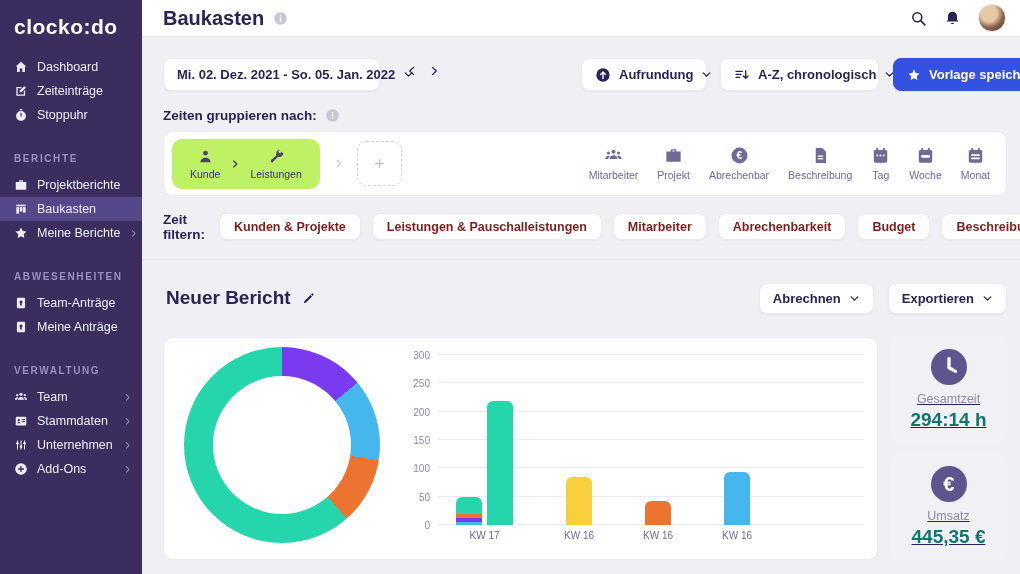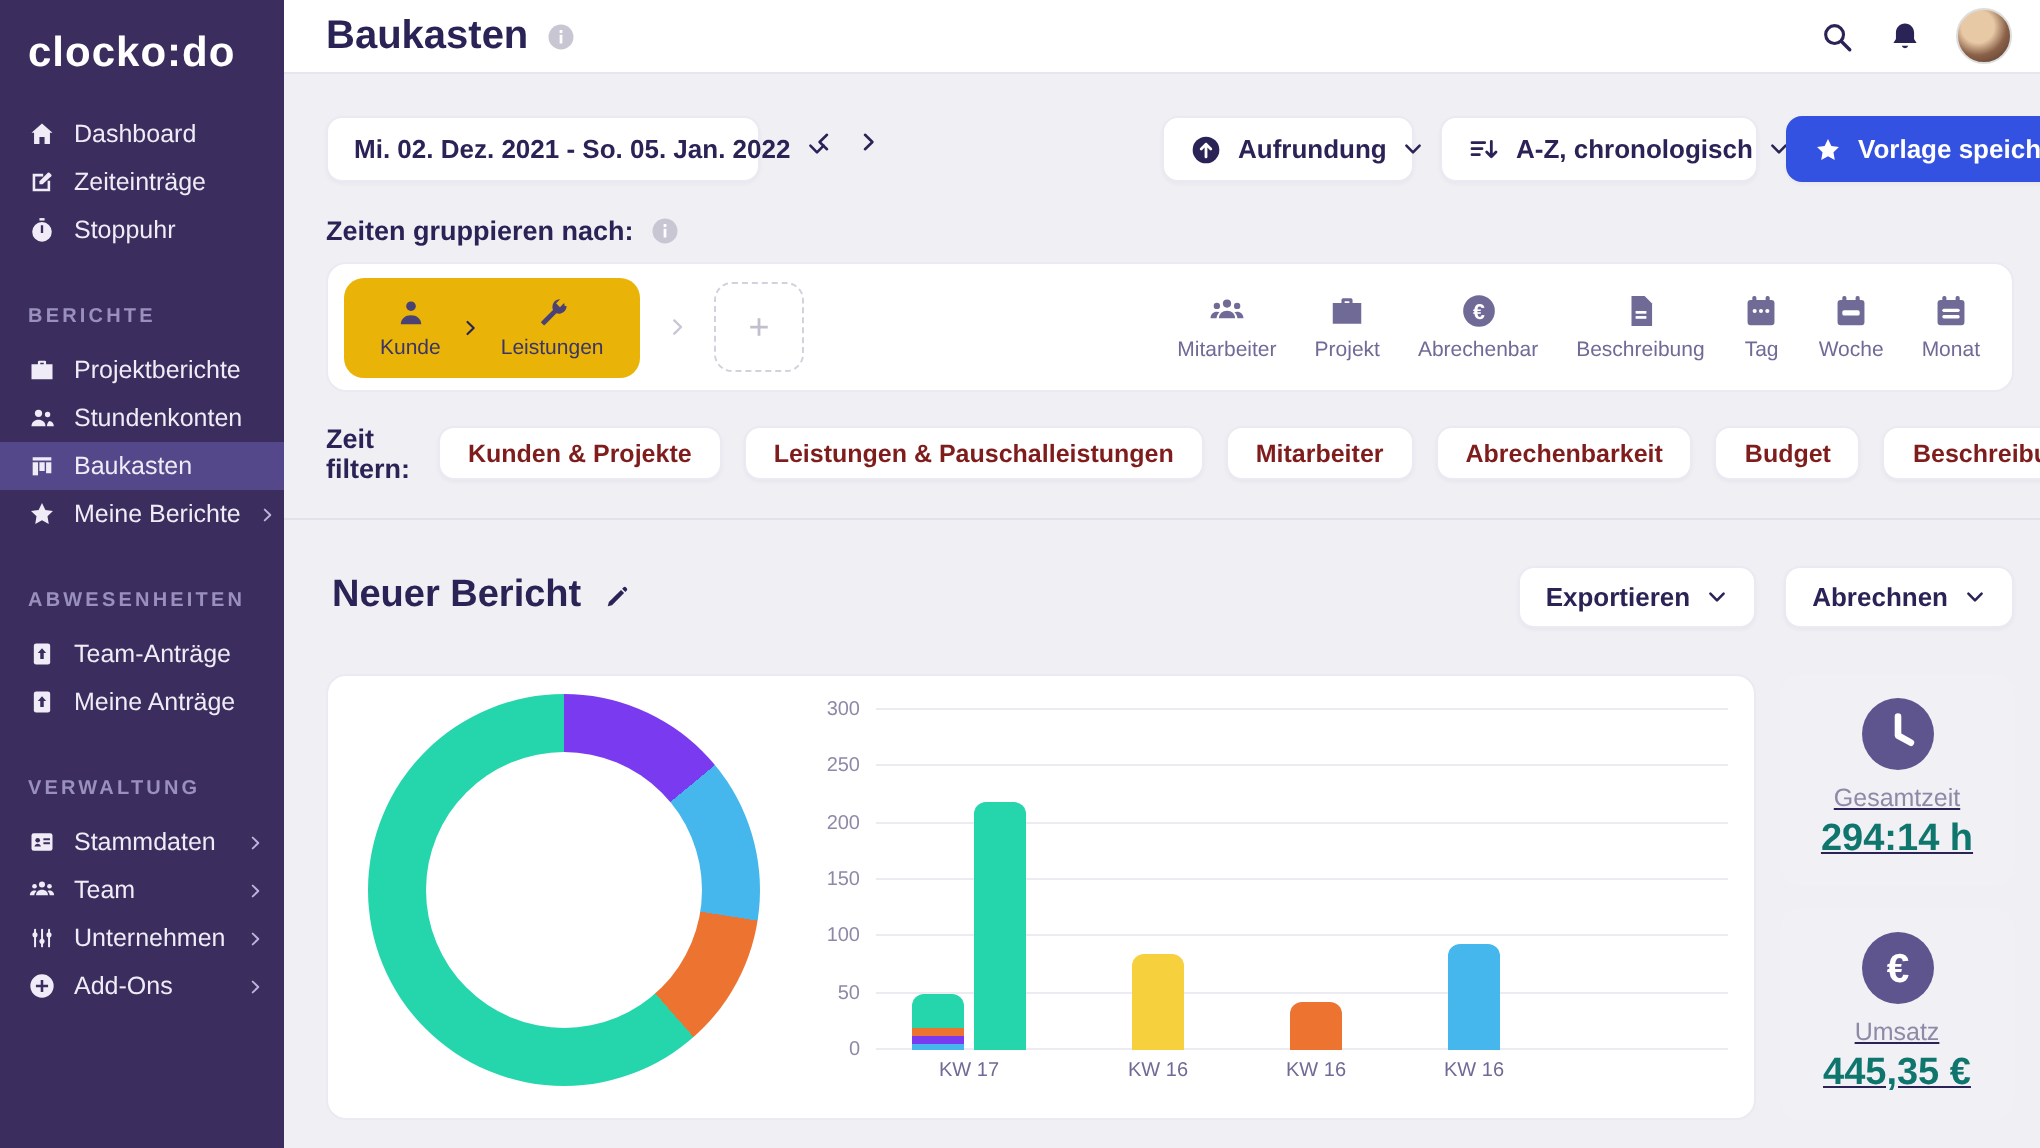--- a/index.html
+++ b/index.html
@@ -47,21 +47,21 @@
   .round-btn { position:absolute; left:418px; top:0; width:126px; }
   .sort-btn  { position:absolute; left:557px; top:0; width:159px; justify-content:space-between; }
   .save-btn  { position:absolute; left:730px; top:0; width:135px; }
 
   .group-label-row { position:absolute; left:21px; top:108px; display:flex; align-items:center; gap:8px;
     font-size:13.5px; font-weight:bold; }
   .group-label-row .info-dot { margin-left:0; }
 
   .group-box { position:absolute; left:21px; top:131px; width:844px; height:65px; background:#fff;
     border:1px solid #EBE9F1; border-radius:10px; display:flex; align-items:center; padding:0 16px 0 8px; }
-  .chip-group { display:flex; align-items:center; gap:10px; background:#eab308; border-radius:10px;
+  .chip-group { display:flex; align-items:center; gap:10px; background:#bef264; border-radius:10px;
     height:50px; padding:0 18px; }
   .chip { display:flex; flex-direction:column; align-items:center; gap:3px; cursor:pointer; }
   .chip svg { width:17px; height:17px; color:#4A4175; }
   .chip span { font-size:10.5px; color:#3A3467; }
   .chip-sep { width:10px; height:10px; color:#2A2356; }
   .outer-sep { width:11px; height:11px; color:#C9C6D4; margin:0 13px; }
   .add-slot { width:45px; height:45px; border:1.5px dashed #D4D1DF; border-radius:9px;
     display:flex; align-items:center; justify-content:center; color:#C1BECE; cursor:pointer; }
   .add-slot svg { width:15px; height:15px; }
   .group-options { margin-left:auto; display:flex; align-items:flex-start; gap:19px; }
@@ -143,29 +143,20 @@
           <span>Stoppuhr</span>
         </div>
         <div class="side-section">
           <div class="side-title">BERICHTE</div>
           <div class="side-item">
             <svg viewBox="0 0 24 24" fill="currentColor">
               <path d="M9.5 4h5a1 1 0 0 1 1 1v2H21v13H3V7h5.5V5a1 1 0 0 1 1-1zm1 3h3V5.8h-3z"></path>
             </svg>
             <span>Projektberichte</span>
           </div>
-          <div class="side-item">
-            <svg viewBox="0 0 24 24" fill="currentColor">
-              <circle cx="9" cy="8" r="3.1"></circle>
-              <path d="M3 19c0-3.3 2.7-5.4 6-5.4s6 2.1 6 5.4z"></path>
-              <circle cx="16.8" cy="9" r="2.3"></circle>
-              <path d="M16.2 19c0-1.9.8-3.5 2.1-4.5 2 .3 3.9 1.9 3.9 4.5z"></path>
-            </svg>
-            <span>Stundenkonten</span>
-          </div>
           <div class="side-item active">
             <svg viewBox="0 0 24 24" fill="currentColor">
               <path d="M4 4.5h16v2.8H4z"></path>
               <path d="M4 8.8h4.6V20H4z"></path>
               <path d="M9.8 8.8h4.5v7.5H9.8z"></path>
               <path d="M15.5 8.8H20v9.4h-4.5z"></path>
             </svg>
             <span>Baukasten</span>
           </div>
           <div class="side-item">
@@ -192,45 +183,45 @@
           <div class="side-item">
             <svg viewBox="0 0 24 24" fill="currentColor">
               <rect x="5" y="3" width="14" height="18" rx="2"></rect>
               <path d="M12 7l3.6 4.2h-2.1v5h-3v-5H8.4z" fill="#3B2E5E"></path>
             </svg>
             <span>Meine Anträge</span>
           </div>
         </div>
         <div class="side-section">
           <div class="side-title">VERWALTUNG</div>
-          <div class="side-item">
-            <svg viewBox="0 0 24 24" fill="currentColor">
-              <rect x="3" y="4.5" width="18" height="15" rx="2"></rect>
-              <circle cx="8.3" cy="10.5" r="2" fill="#3B2E5E"></circle>
-              <path d="M5.5 15.8c.4-1.4 1.5-2.3 2.8-2.3s2.4.9 2.8 2.3z" fill="#3B2E5E"></path>
-              <rect x="13.2" y="8.8" width="5.6" height="1.7" fill="#3B2E5E"></rect>
-              <rect x="13.2" y="12.2" width="5.6" height="1.7" fill="#3B2E5E"></rect>
-            </svg>
-            <span>Stammdaten</span>
-            <span class="side-chev" style="margin-left:auto;display:inline-flex">
-              <svg viewBox="0 0 24 24" fill="currentColor" style="width:9px;height:9px;display:block">
-                <path d="M9 4.8L16.4 12 9 19.2" fill="none" stroke="currentColor" stroke-width="2.6" stroke-linecap="round" stroke-linejoin="round"></path>
-              </svg>
-            </span>
-          </div>
           <div class="side-item">
             <svg viewBox="0 0 24 24" fill="currentColor">
               <circle cx="12" cy="7.3" r="2.6"></circle>
               <circle cx="5.6" cy="8.8" r="2"></circle>
               <circle cx="18.4" cy="8.8" r="2"></circle>
               <path d="M12 11.8c2.9 0 5.1 1.9 5.1 4.7H6.9c0-2.8 2.2-4.7 5.1-4.7z"></path>
               <path d="M5.6 12.4c.6 0 1.2.1 1.7.4-1.1 1-1.8 2.3-1.9 3.7H1.6c0-2.4 1.8-4.1 4-4.1z"></path>
               <path d="M18.4 12.4c2.2 0 4 1.7 4 4.1h-3.8c-.1-1.4-.8-2.7-1.9-3.7.5-.3 1.1-.4 1.7-.4z"></path>
             </svg>
             <span>Team</span>
+            <span class="side-chev" style="margin-left:auto;display:inline-flex">
+              <svg viewBox="0 0 24 24" fill="currentColor" style="width:9px;height:9px;display:block">
+                <path d="M9 4.8L16.4 12 9 19.2" fill="none" stroke="currentColor" stroke-width="2.6" stroke-linecap="round" stroke-linejoin="round"></path>
+              </svg>
+            </span>
+          </div>
+          <div class="side-item">
+            <svg viewBox="0 0 24 24" fill="currentColor">
+              <rect x="3" y="4.5" width="18" height="15" rx="2"></rect>
+              <circle cx="8.3" cy="10.5" r="2" fill="#3B2E5E"></circle>
+              <path d="M5.5 15.8c.4-1.4 1.5-2.3 2.8-2.3s2.4.9 2.8 2.3z" fill="#3B2E5E"></path>
+              <rect x="13.2" y="8.8" width="5.6" height="1.7" fill="#3B2E5E"></rect>
+              <rect x="13.2" y="12.2" width="5.6" height="1.7" fill="#3B2E5E"></rect>
+            </svg>
+            <span>Stammdaten</span>
             <span class="side-chev" style="margin-left:auto;display:inline-flex">
               <svg viewBox="0 0 24 24" fill="currentColor" style="width:9px;height:9px;display:block">
                 <path d="M9 4.8L16.4 12 9 19.2" fill="none" stroke="currentColor" stroke-width="2.6" stroke-linecap="round" stroke-linejoin="round"></path>
               </svg>
             </span>
           </div>
           <div class="side-item">
             <svg viewBox="0 0 24 24" fill="currentColor">
               <rect x="5.2" y="4" width="1.7" height="16" rx=".8"></rect>
               <circle cx="6" cy="9.2" r="2.2"></circle>
@@ -475,30 +466,30 @@
         <span>Neuer Bericht</span>
         <span id="pencilIcon" style="display:inline-flex">
             <svg viewBox="0 0 24 24" fill="currentColor" style="width:15px;height:15px;display:block">
               <path d="M4.6 19.4l.9-3.4L15.2 6.3l2.5 2.5-9.7 9.7z"></path>
               <path d="M16.1 5.4l1.2-1.2a1.3 1.3 0 0 1 1.8 0l.7.7a1.3 1.3 0 0 1 0 1.8l-1.2 1.2z"></path>
             </svg>
           </span>
       </span>
       <div class="report-actions">
         <button class="btn">
+          <span>Abrechnen</span>
+          <span id="invoiceChev" style="display: inline-flex;">
+              <svg viewBox="0 0 24 24" fill="currentColor" style="width:11px;height:11px;display:block">
+                <path d="M4.8 8.4L12 15.6 19.2 8.4" fill="none" stroke="currentColor" stroke-width="2.8" stroke-linecap="round" stroke-linejoin="round"></path>
+              </svg>
+            </span>
+        </button>
+        <button class="btn">
           <span>Exportieren</span>
           <span id="exportChev" style="display: inline-flex;">
-              <svg viewBox="0 0 24 24" fill="currentColor" style="width:11px;height:11px;display:block">
-                <path d="M4.8 8.4L12 15.6 19.2 8.4" fill="none" stroke="currentColor" stroke-width="2.8" stroke-linecap="round" stroke-linejoin="round"></path>
-              </svg>
-            </span>
-        </button>
-        <button class="btn">
-          <span>Abrechnen</span>
-          <span id="invoiceChev" style="display: inline-flex;">
               <svg viewBox="0 0 24 24" fill="currentColor" style="width:11px;height:11px;display:block">
                 <path d="M4.8 8.4L12 15.6 19.2 8.4" fill="none" stroke="currentColor" stroke-width="2.8" stroke-linecap="round" stroke-linejoin="round"></path>
               </svg>
             </span>
         </button>
       </div>
     </div>
 
     <div class="chart-panel">
       <div class="donut" id="donut" style="background: conic-gradient(rgb(122, 59, 240) 0%, rgb(122, 59, 240) 14%, rgb(69, 183, 236) 14%, rgb(69, 183, 236) 27.5%, rgb(237, 115, 49) 27.5%, rgb(237, 115, 49) 38.5%, rgb(37, 213, 172) 38.5%, rgb(37, 213, 172) 100%);"></div>

